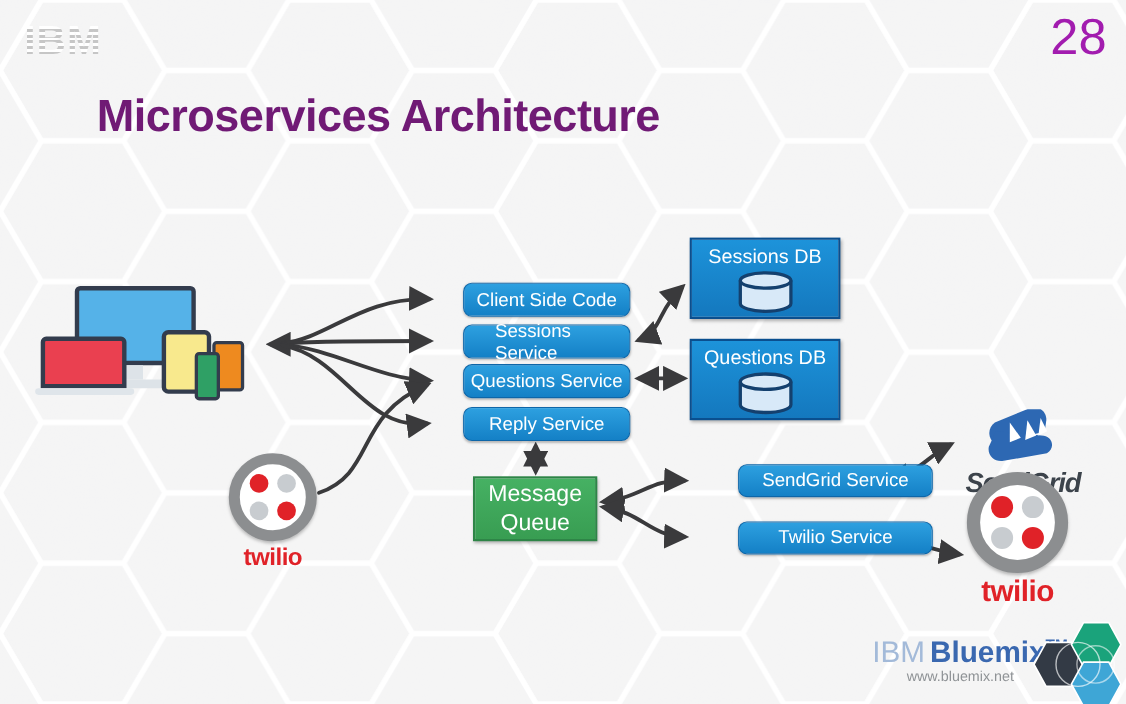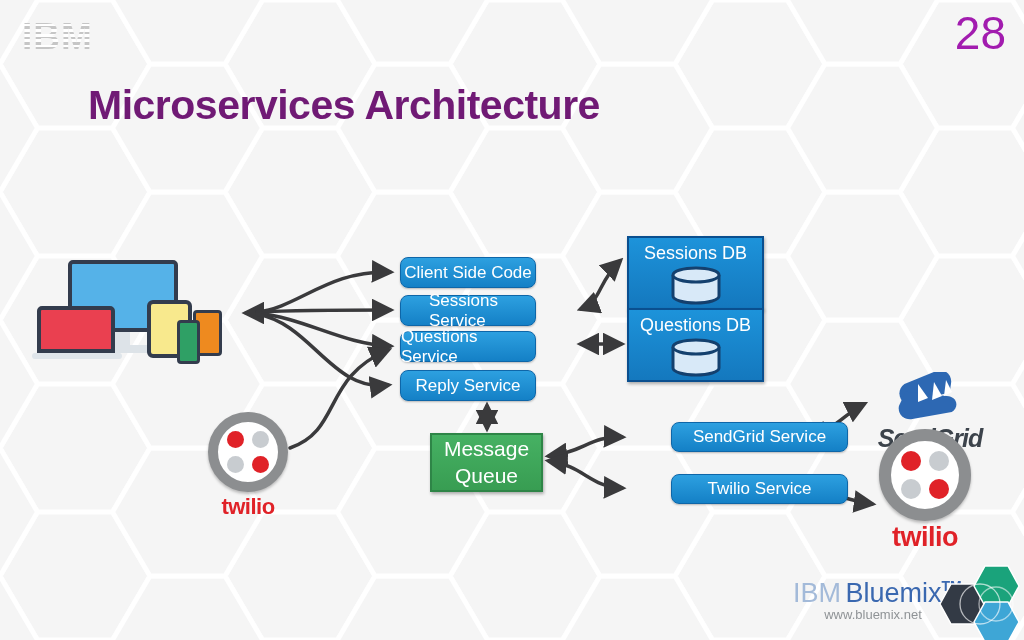--- a/index.html
+++ b/index.html
@@ -9,21 +9,21 @@
   .layer { position:absolute; inset:0; }
   #arrows { z-index:1; }
   .node { position:absolute; z-index:2; }
 
   .ibm-logo { position:absolute; left:22px; top:16px; font-size:37px; font-weight:800; letter-spacing:1px;
     background:repeating-linear-gradient(180deg,#c6c6c6 0 2.6px,#ffffff 2.6px 5.2px);
     -webkit-background-clip:text; background-clip:text; color:transparent; -webkit-text-fill-color:transparent; z-index:2;}
   .page-num { position:absolute; right:18px; top:6px; font-size:46px; color:#a21caf; z-index:2; }
   .title { position:absolute; left:88px; top:82px; font-size:41px; font-weight:700; color:#701a75; letter-spacing:-0.5px; z-index:2; }
 
-  .svc { left:400px; width:136px; height:31px; border-radius:8px;
+  .svc { left:421px; width:152px; height:31px; border-radius:8px;
     background:linear-gradient(180deg,#2da0e0,#1480c6); border:1.5px solid #0e66a8;
     color:#fff; font-size:17px; display:flex; align-items:center; justify-content:center;
     box-shadow:0 1px 2px rgba(0,0,0,.25); }
   .intg { left:627px; width:177px; height:30px;margin-left:44px; }
 
   .dbbox { left:627px; width:137px; height:74px; background:linear-gradient(180deg,#1d93da,#1478be);
     border:2px solid #0a4f8f; color:#fff; font-size:18px; text-align:center;
     display:flex; flex-direction:column; align-items:center; padding-top:5px;
     box-shadow:1px 2px 3px rgba(0,0,0,.3); }
 
@@ -47,21 +47,21 @@
   .m-base { left:58px; top:97px; width:58px; height:8px; background:#dde3e8; border-radius:4px; z-index:1; }
   .laptop-scr { left:2px; top:58px; width:78px; height:47px; border-width:4px; border-radius:5px 5px 0 0; background:#ea4050; z-index:3; }
   .laptop-base { left:-3px; top:105px; width:90px; height:6px; background:#dfe5ea; border-radius:3px; z-index:3; }
   .tablet { left:112px; top:52px; width:45px; height:58px; border-width:4px; border-radius:6px; background:#f8e98d; z-index:2; }
   .phone-o { left:158px; top:62px; width:29px; height:46px; border-width:3px; border-radius:4px; background:#ee8a1f; z-index:2; }
   .phone-g { left:142px; top:72px; width:23px; height:44px; border-width:3px; border-radius:4px; background:#2fa065; z-index:4; }
 
   .footer { left:793px; top:578px; width:160px; text-align:center; z-index:2; }
   .fw { white-space:nowrap; }
   .f-ibm { font-size:27px; font-weight:300; color:#a3bad9; }
-  .f-bmx { font-size:27px; font-weight:400; color:#3a68b0; }
+  .f-bmx { font-size:27px; font-weight:700; color:#3a68b0; }
   .f-tm { font-size:14px; font-weight:700; color:#3a68b0; vertical-align:top; }
   .f-url { font-size:13px; color:#8f9396; margin-top:-2px; }
 </style>
 </head>
 <body>
 
 <div id="slide">
 
   <svg id="hexbg" width="1024" height="640">
     <defs>
@@ -124,21 +124,21 @@
       <div class="tw-dot" style="left:34px; top:34px; width:17px; height:17px; background:#e02228;"></div>
     </div>
     <div class="tw-word" style="font-size:22px; margin-top:2px;">twilio</div>
   </div>
 
   <div class="node svc" style="top:257px;">Client Side Code</div>
   <div class="node svc" style="top:295px;padding-left:28px;">Sessions Service</div>
   <div class="node svc" style="top:331px;">Questions Service</div>
   <div class="node svc" style="top:370px;">Reply Service</div>
 
-  <div class="node dbbox" style="top:236px;">
+  <div class="node dbbox" style="top:216px;">
     <span>Sessions DB</span>
     <svg width="54" height="42" style="margin-top:1px;">
       <path d="M4,10 L4,31 A23,7 0 0 0 50,31 L50,10" fill="#d8e9f8" stroke="#14406e" stroke-width="3"></path>
       <ellipse cx="27" cy="10" rx="23" ry="7" fill="#d8e9f8" stroke="#14406e" stroke-width="3"></ellipse>
     </svg>
   </div>
   <div class="node dbbox" style="top:308px;">
     <span>Questions DB</span>
     <svg width="54" height="42" style="margin-top:1px;">
       <path d="M4,10 L4,31 A23,7 0 0 0 50,31 L50,10" fill="#d8e9f8" stroke="#14406e" stroke-width="3"></path>

